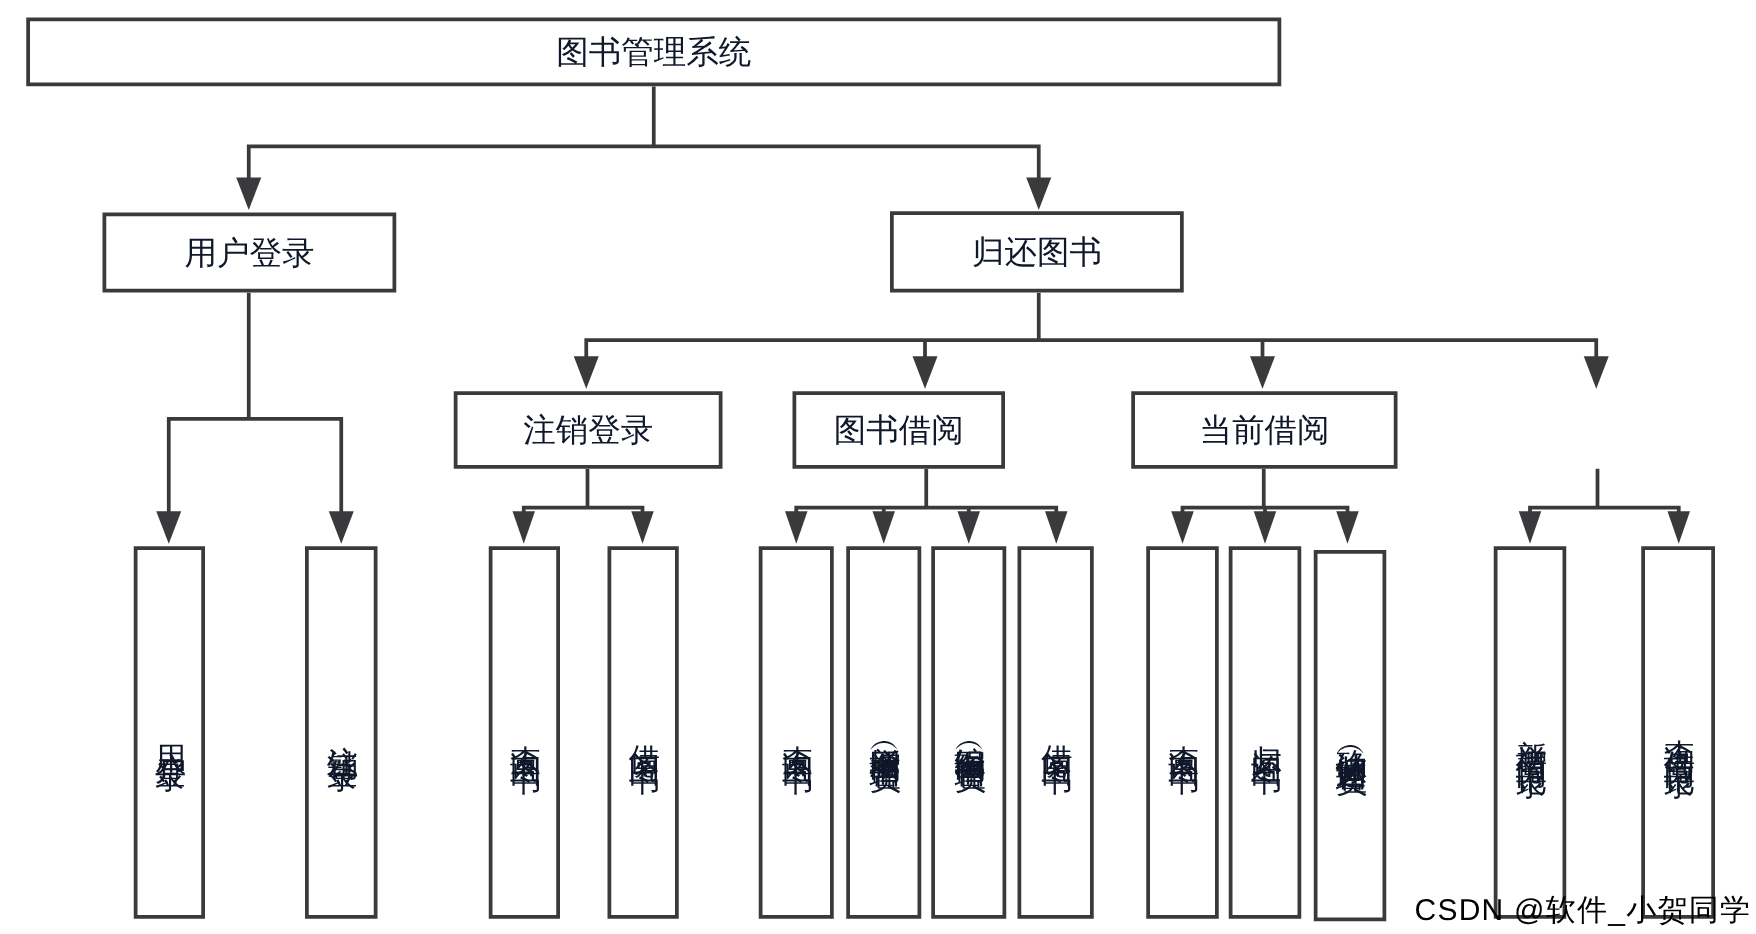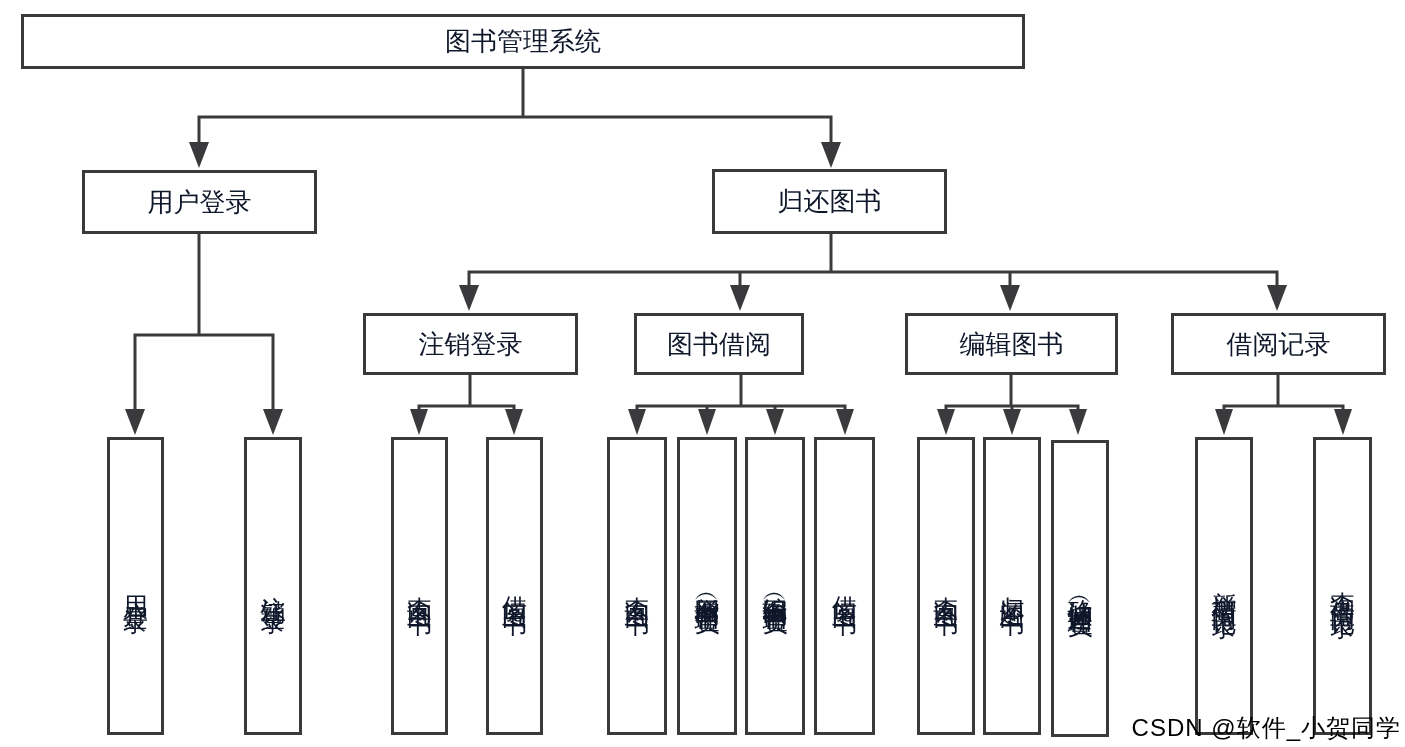--- a/index.html
+++ b/index.html
@@ -109,24 +109,21 @@
     <span>归还图书</span>
   </div>
 
   <div class="node" style="left:363px;top:313px;width:215px;height:62px">
     <span>注销登录</span>
   </div>
   <div class="node" style="left:634px;top:313px;width:170px;height:62px">
     <span>图书借阅</span>
   </div>
   <div class="node" style="left:905px;top:313px;width:213px;height:62px">
-    <span>编辑图书</span>
-  </div>
-  <div class="node" style="left:1171px;top:313px;width:215px;height:62px">
-    <span>借阅记录</span>
+    <span>当前借阅</span>
   </div>
 
   <div class="node vert" style="left:107px;top:437px;width:57px;height:298px">
     <span>用户登录</span>
   </div>
   <div class="node vert" style="left:244px;top:437px;width:58px;height:298px">
     <span>注销登录</span>
   </div>
 
   <div class="node vert" style="left:391px;top:437px;width:57px;height:298px">

